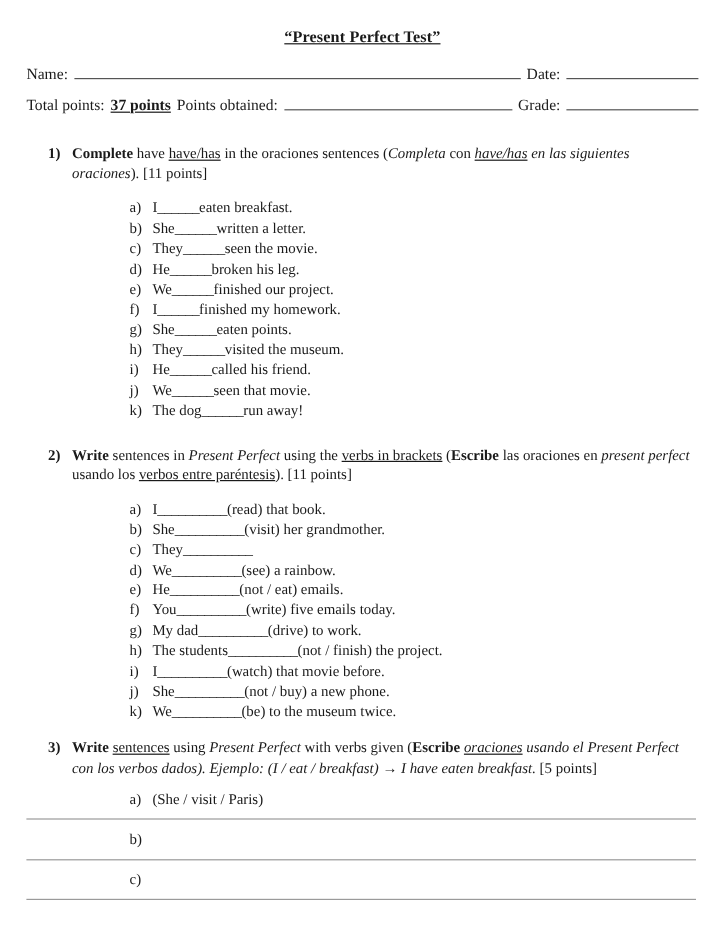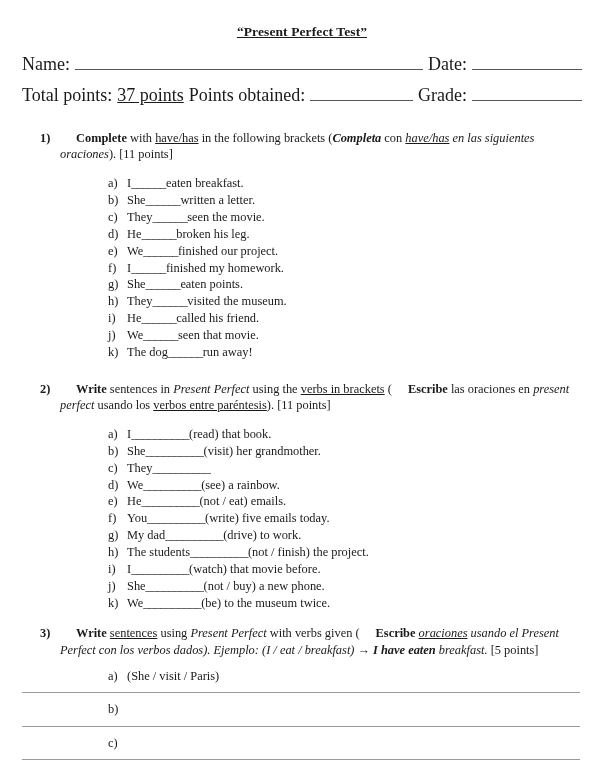--- a/index.html
+++ b/index.html
@@ -30,63 +30,63 @@
   .doc-title {
     display: inline-block;
     font-size: 13.5px;
     font-weight: bold;
     text-decoration: underline;
     letter-spacing: 0.1px;
   }
 
   
   .field-line {
-    font-size: 18px;
+    font-size: 13px;
     margin: 0 0 10px 0;
     white-space: nowrap;
     display: flex;
     align-items: baseline;
   }
   .field-label {
     flex: none;
   }
   .rule {
     display: inline-block;
     border-bottom: 1px solid #555;
     height: 0.72em;
     flex: none;
   }
   .rule.grow { flex: 1 1 auto; }
   .rule.w-date { width: 110px; }
   .gap-sm { display: inline-block; width: 5px; flex: none; }
   .strong-u {
-    font-weight: normal;
+    font-weight: bold;
     text-decoration: underline;
   }
 
   
   .exercise { margin: 0 0 4px 0; }
   .ex-head {
     font-size: 12.4px;
     line-height: 1.30;
     display: flex;
     align-items: flex-start;
     padding-left: 18px;
   }
   .ex-num {
     flex: none;
     width: 20px;
     font-weight: bold;
   }
   .ex-text { flex: 1 1 auto; }
 
-  b { font-weight: bold; margin-left: 16px; }
+  b { font-weight: bold; }
   i { font-style: italic; }
   u { text-decoration: underline; }
-  .bi { font-weight: bold; font-style: italic; }
+  .bi { font-weight: normal; font-style: italic; }
   .ui { text-decoration: underline; font-style: italic; }
 
   
   .items {
     margin: 13px 0 0 0;
     padding: 0 0 0 86px;
     font-size: 12.4px;
     line-height: 1.36;
   }
   .item {
@@ -161,21 +161,21 @@
     <span class="field-label">Grade:</span>
     <span class="gap-sm"></span>
     <span class="rule w-date"></span>
   </div>
 
   <div class="sp-1"></div>
 
   <div class="exercise">
     <div class="ex-head">
       <span class="ex-num">1)</span>
-      <span class="ex-text"><b>Complete</b><span> with </span><u>have/has</u><span> in the following brackets (</span><span class="bi">Completa</span><span> con </span><span class="ui">have/has</span><i> en las siguientes oraciones</i><span>). [11 points]</span></span>
+      <span class="ex-text"><b>Complete</b><span> have </span><u>have/has</u><span> in the oraciones sentences (</span><span class="bi">Completa</span><span> con </span><span class="ui">have/has</span><i> en las siguientes oraciones</i><span>). [11 points]</span></span>
     </div>
 
     <div class="items">
       <div class="item">
           <span class="item-marker">a)</span>
           <span>I </span>
           <span class="blank">______</span>
           <span> eaten breakfast.</span>
         </div>
       <div class="item">

